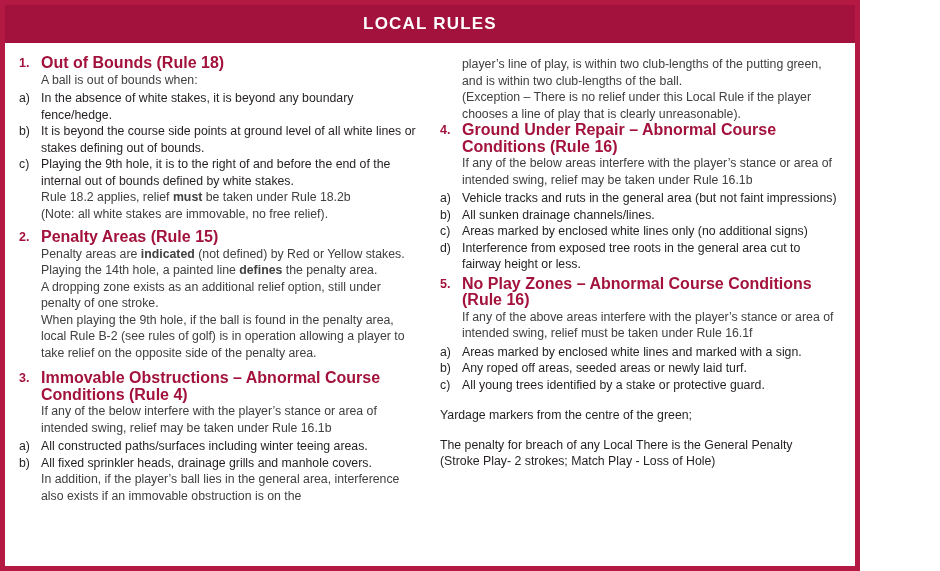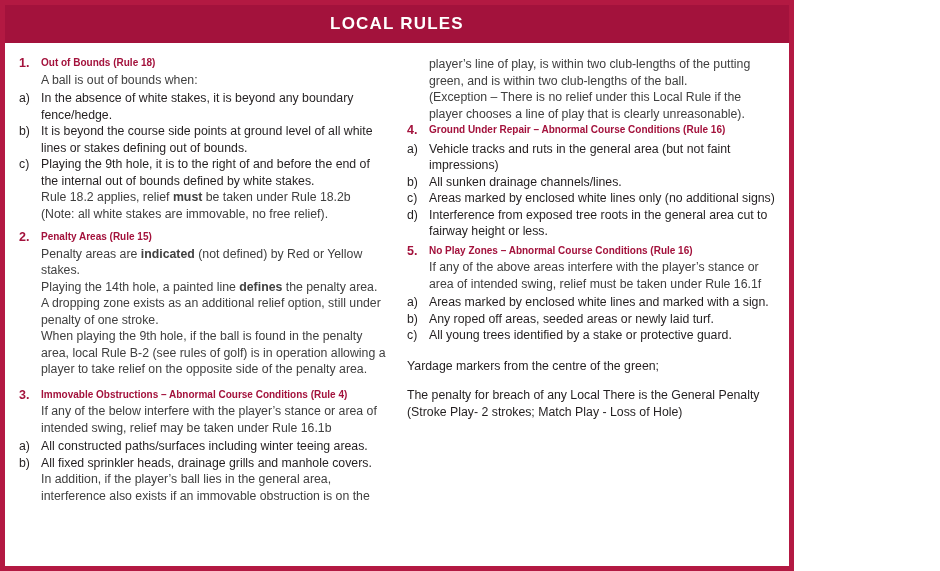--- a/index.html
+++ b/index.html
@@ -8,21 +8,21 @@
   }
   body {
     width: 940px;
     height: 571px;
     background: #ffffff;
     font-family: "Liberation Sans", sans-serif;
     overflow: hidden;
   }
   .page {
     position: relative;
-    width: 794px;
+    width: 860px;
     height: 571px;
     box-sizing: border-box;
     border: 5px solid #b31942;
     background: #ffffff;
   }
   .header {
     height: 38px;
     background: #a3123c;
     color: #ffffff;
     display: flex;
@@ -58,21 +58,21 @@
     font-weight: bold;
     font-size: 12.5px;
     line-height: 16.5px;
   }
   .sec-body {
     flex: 1 1 auto;
   }
   .sec-title {
     color: #a3123c;
     font-weight: bold;
-    font-size: 10px;
+    font-size: 16px;
     line-height: 16.5px;
     margin-bottom: 0px;
   }
   .para {
     color: #404040;
     font-size: 12.3px;
     line-height: 16.5px;
   }
   .sub {
     display: flex;
@@ -187,20 +187,21 @@
 
       <div class="indent">
         <div class="para">player’s line of play, is within two club-lengths of the putting green, and is within two club-lengths of the ball.</div>
         <div class="para">(Exception – There is no relief under this Local Rule if the player chooses a line of play that is clearly unreasonable).</div>
       </div>
 
       <div class="section">
         <div class="sec-num">4.</div>
         <div class="sec-body">
           <div class="sec-title">Ground Under Repair – Abnormal Course Conditions (Rule 16)</div>
+          <div class="para">If any of the below areas interfere with the player’s stance or area of intended swing, relief may be taken under Rule 16.1b</div>
         </div>
       </div>
       <div class="sub">
         <div class="sub-mark">a)</div>
         <div class="sub-text">Vehicle tracks and ruts in the general area (but not faint impressions)</div>
       </div>
       <div class="sub">
         <div class="sub-mark">b)</div>
         <div class="sub-text">All sunken drainage channels/lines.</div>
       </div>

